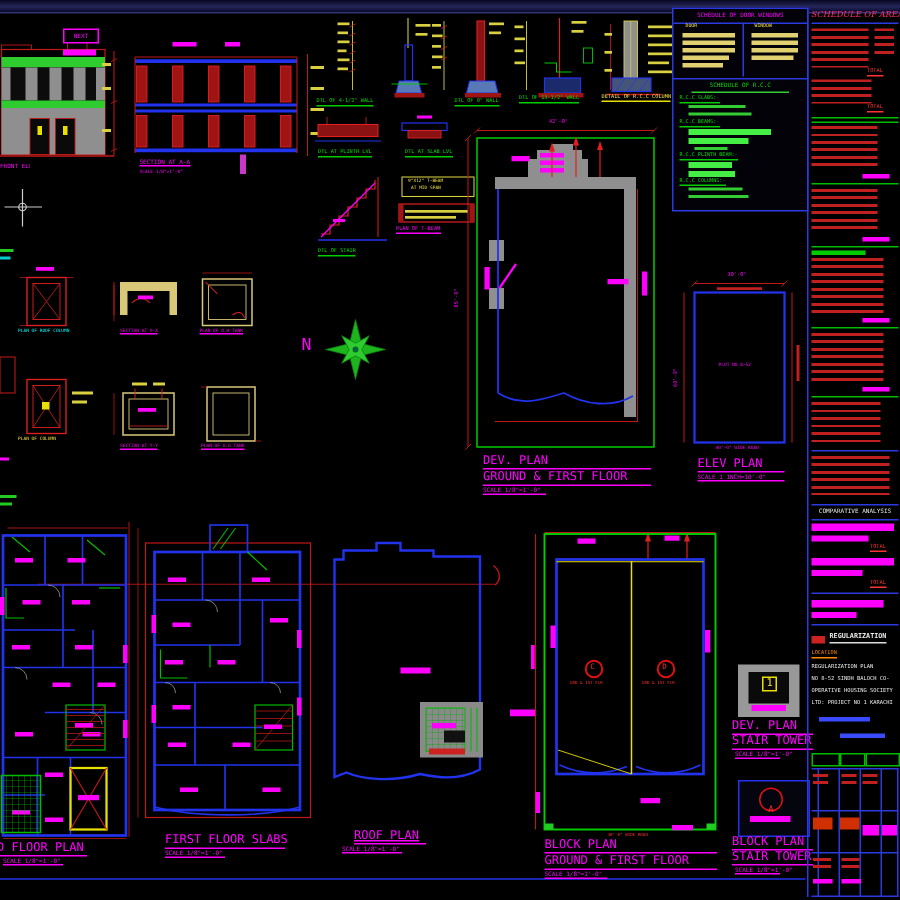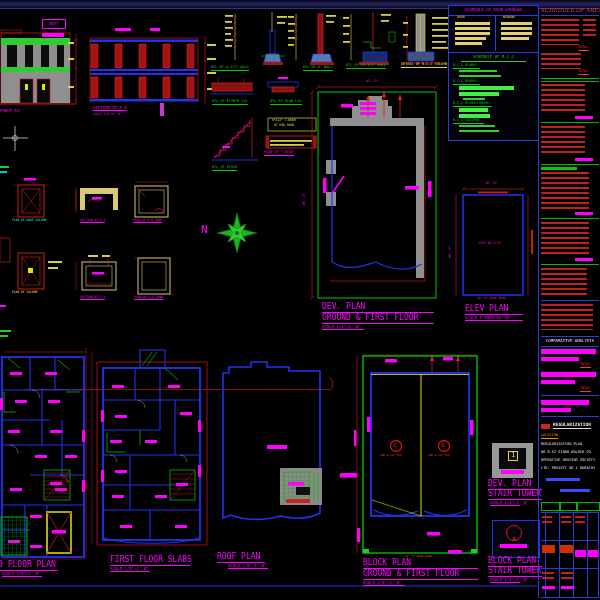--- a/index.html
+++ b/index.html
@@ -545,21 +545,21 @@
   <div class="lbl t35 b" style="left:449px;top:258px;transform:rotate(-90deg);transform-origin:left top;">60'-0"</div>
   <div class="lbl t3 b" style="left:479px;top:242px;">PLOT NO 8-52</div>
   <div class="lbl t3 b" style="left:477px;top:297px;">40'-0" WIDE ROAD</div>
   <div class="lbl t8 uM b" style="left:465px;top:305px;width:58px;">ELEV PLAN</div>
   <div class="lbl t4 uM b" style="left:465px;top:316px;width:58px;">SCALE 1 INCH=10'-0"</div>
 
   <div class="lbl t8 uM b" style="left:-26px;top:561px;width:84px;">GROUND FLOOR PLAN</div>
   <div class="lbl t4 uM b" style="left:2px;top:572px;width:40px;">SCALE 1/8"=1'-0"</div>
   <div class="lbl t8 uM b" style="left:110px;top:556px;width:80px;">FIRST FLOOR SLABS</div>
   <div class="lbl t4 uM b" style="left:110px;top:567px;width:40px;">SCALE 1/8"=1'-0"</div>
-  <div class="lbl t8 uM b" style="left:217px;top:553px;width:48px;">ROOF PLAN</div>
+  <div class="lbl t8 uM b" style="left:236px;top:553px;width:48px;text-decoration:underline;">ROOF PLAN</div>
   <div class="lbl t4 uM b" style="left:228px;top:564px;width:40px;">SCALE 1/8"=1'-0"</div>
 
   <div class="lbl b red" style="left:393.5px;top:442.5px;font-size:5px;">C</div>
   <div class="lbl b red" style="left:441.5px;top:442.5px;font-size:5px;">D</div>
   <div class="lbl t28 red b" style="left:380px;top:454px;">GRD &amp; 1ST FLR</div>
   <div class="lbl t28 red b" style="left:428px;top:454px;">GRD &amp; 1ST FLR</div>
   <div class="lbl t28 red b" style="left:405px;top:555px;">40'-0" WIDE ROAD</div>
   <div class="lbl t8 uM b" style="left:363px;top:559px;width:115px;">BLOCK PLAN</div>
   <div class="lbl t8 uM b" style="left:363px;top:570px;width:115px;">GROUND &amp; FIRST FLOOR</div>
   <div class="lbl t4 uM b" style="left:363px;top:581px;width:42px;">SCALE 1/8"=1'-0"</div>

